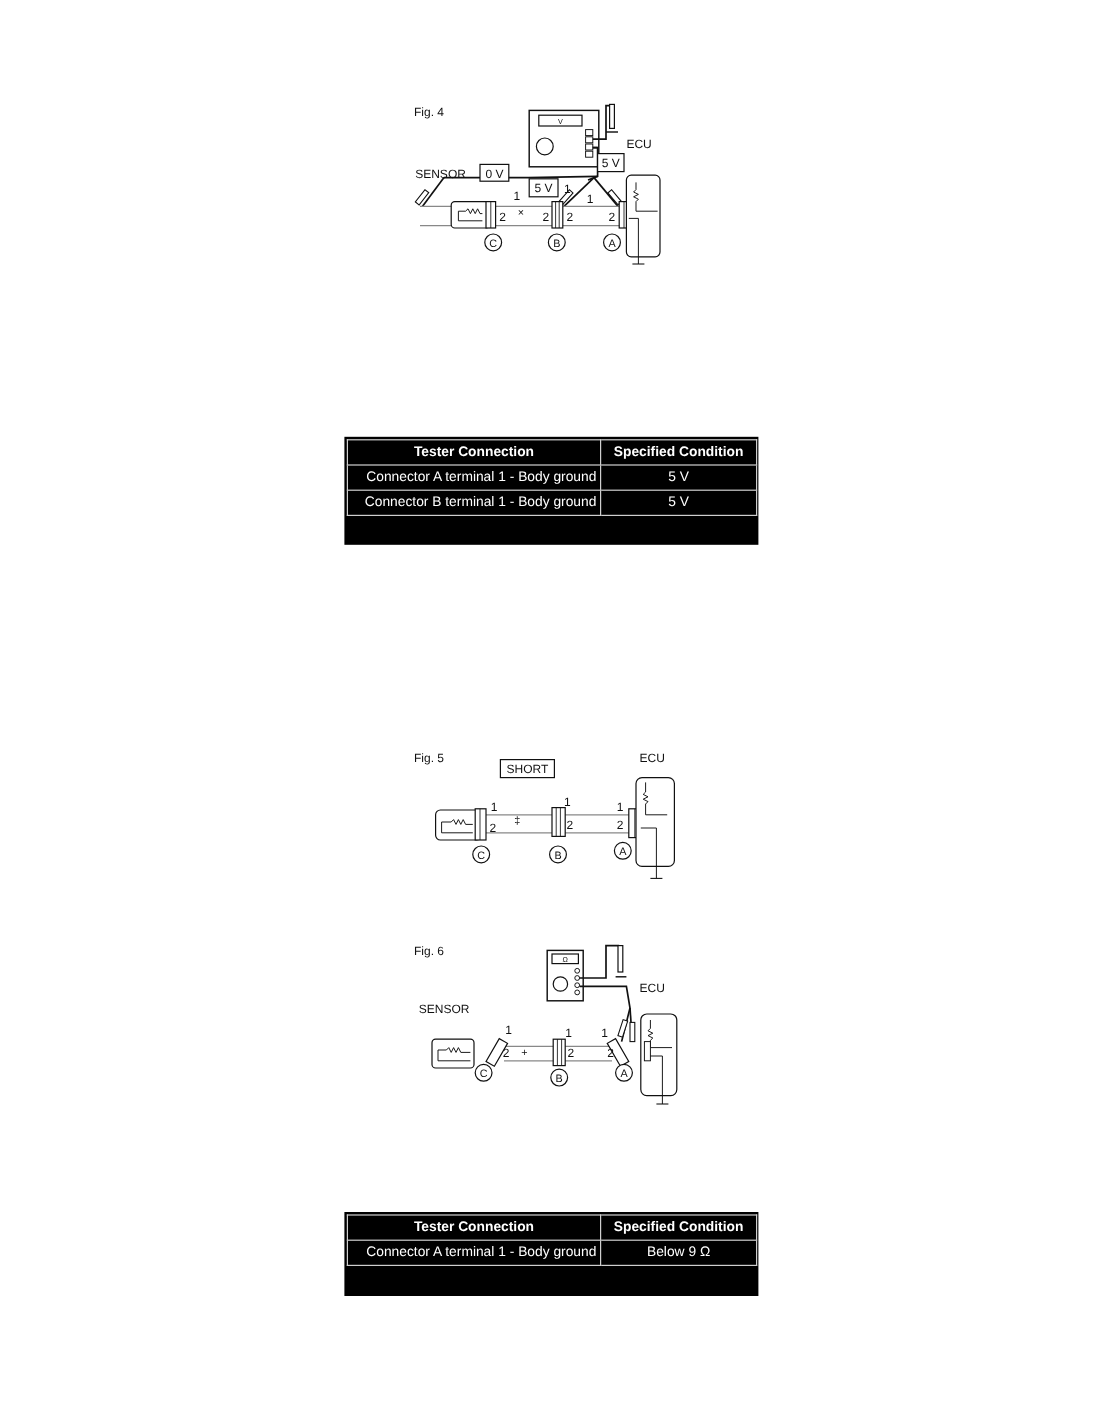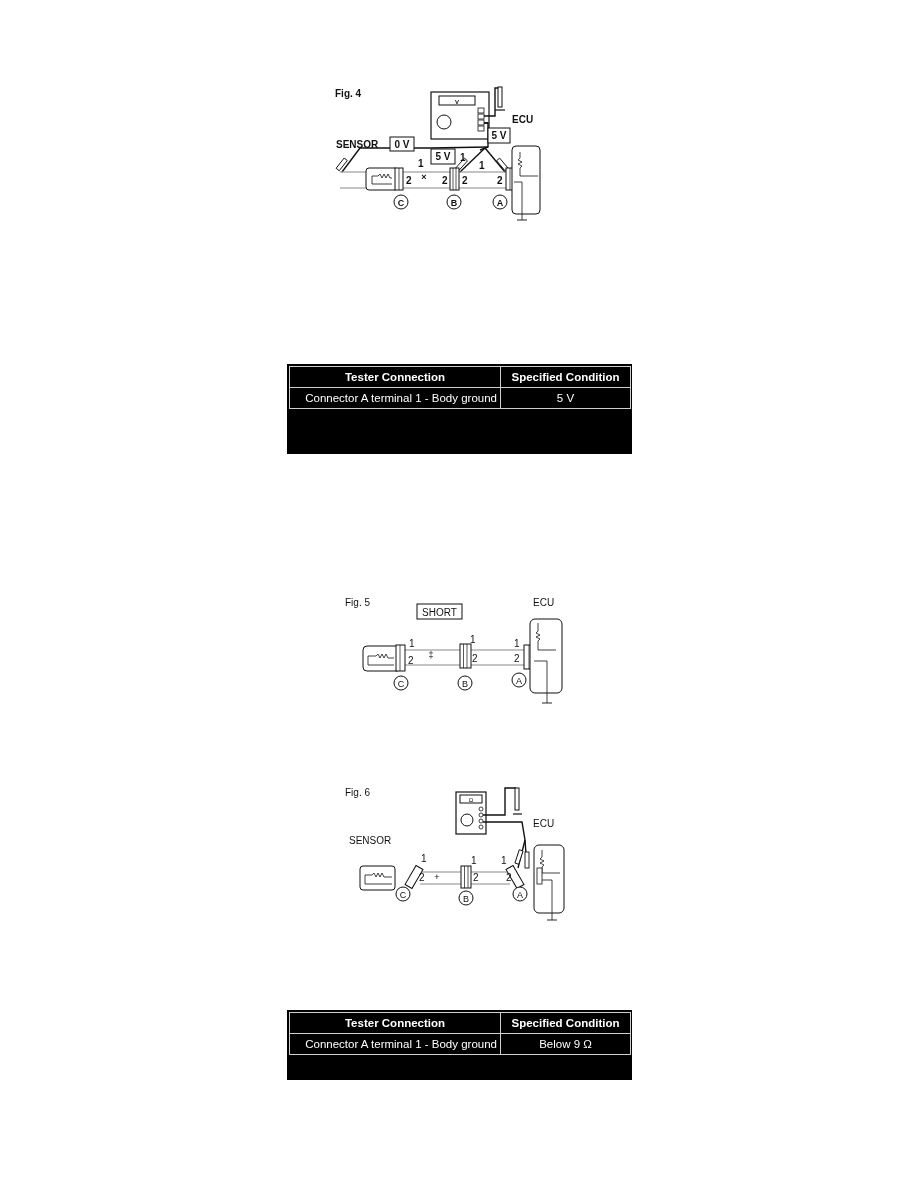--- a/index.html
+++ b/index.html
@@ -25,21 +25,21 @@
   }
   .spec-table th { font-weight: bold; text-align: center; height: 20px; }
   .spec-table td.c1 { text-align: right; }
   .spec-table td.c2 { text-align: center; }
   .spec-table col.a { width: 211px; }
   .spec-table col.b { width: 130px; }
 </style>
 </head>
 <body>
 
-<div class="fig" style="left:320px; top:80px; width:240px; height:150px;font-weight:bold;">
+<div class="fig" style="left:330px; top:80px; width:240px; height:150px;">
   <svg width="240" height="150" viewBox="0 0 240 150">
     <text x="15" y="17" font-size="10">Fig. 4</text>
 
     <g>
       <rect x="111" y="12" width="58" height="47" fill="#fff" stroke="#111" stroke-width="1.2"></rect>
       <rect x="119" y="16" width="36" height="9" fill="#fff" stroke="#111" stroke-width="1"></rect>
       <text x="137" y="23.5" font-size="6" text-anchor="middle">V</text>
       <circle cx="124" cy="42" r="7" fill="#fff" stroke="#111" stroke-width="1"></circle>
       <rect x="158" y="28" width="6" height="5" fill="#fff" stroke="#111" stroke-width=".8"></rect>
       <rect x="158" y="34" width="6" height="5" fill="#fff" stroke="#111" stroke-width=".8"></rect>
@@ -131,25 +131,29 @@
       <tr>
         <th>Tester Connection</th>
         <th>Specified Condition</th>
       </tr>
     </thead>
     <tbody>
       <tr>
         <td class="c1">Connector A terminal 1 - Body ground</td>
         <td class="c2">5 V</td>
       </tr>
+      <tr>
+        <td class="c1">Connector B terminal 1 - Body ground</td>
+        <td class="c2">5 V</td>
+      </tr>
     </tbody>
   </table>
 </div>
 
-<div class="fig" style="left:330px; top:591px; width:240px; height:120px;">
+<div class="fig" style="left:330px; top:620px; width:240px; height:120px;">
   <svg width="240" height="120" viewBox="0 0 240 120">
     <text x="15" y="15" font-size="10">Fig. 5</text>
     <rect x="87" y="13" width="45" height="15" fill="#fff" stroke="#111" stroke-width="1"></rect>
     <text x="109.5" y="24.5" font-size="10" text-anchor="middle">SHORT</text>
     <text x="203" y="15" font-size="10">ECU</text>
 
     <line x1="72" y1="59" x2="200" y2="59" stroke="#888" stroke-width="1"></line>
     <line x1="72" y1="74" x2="200" y2="74" stroke="#888" stroke-width="1"></line>
     <text x="101" y="67" font-size="9" text-anchor="middle">‡</text>
 

